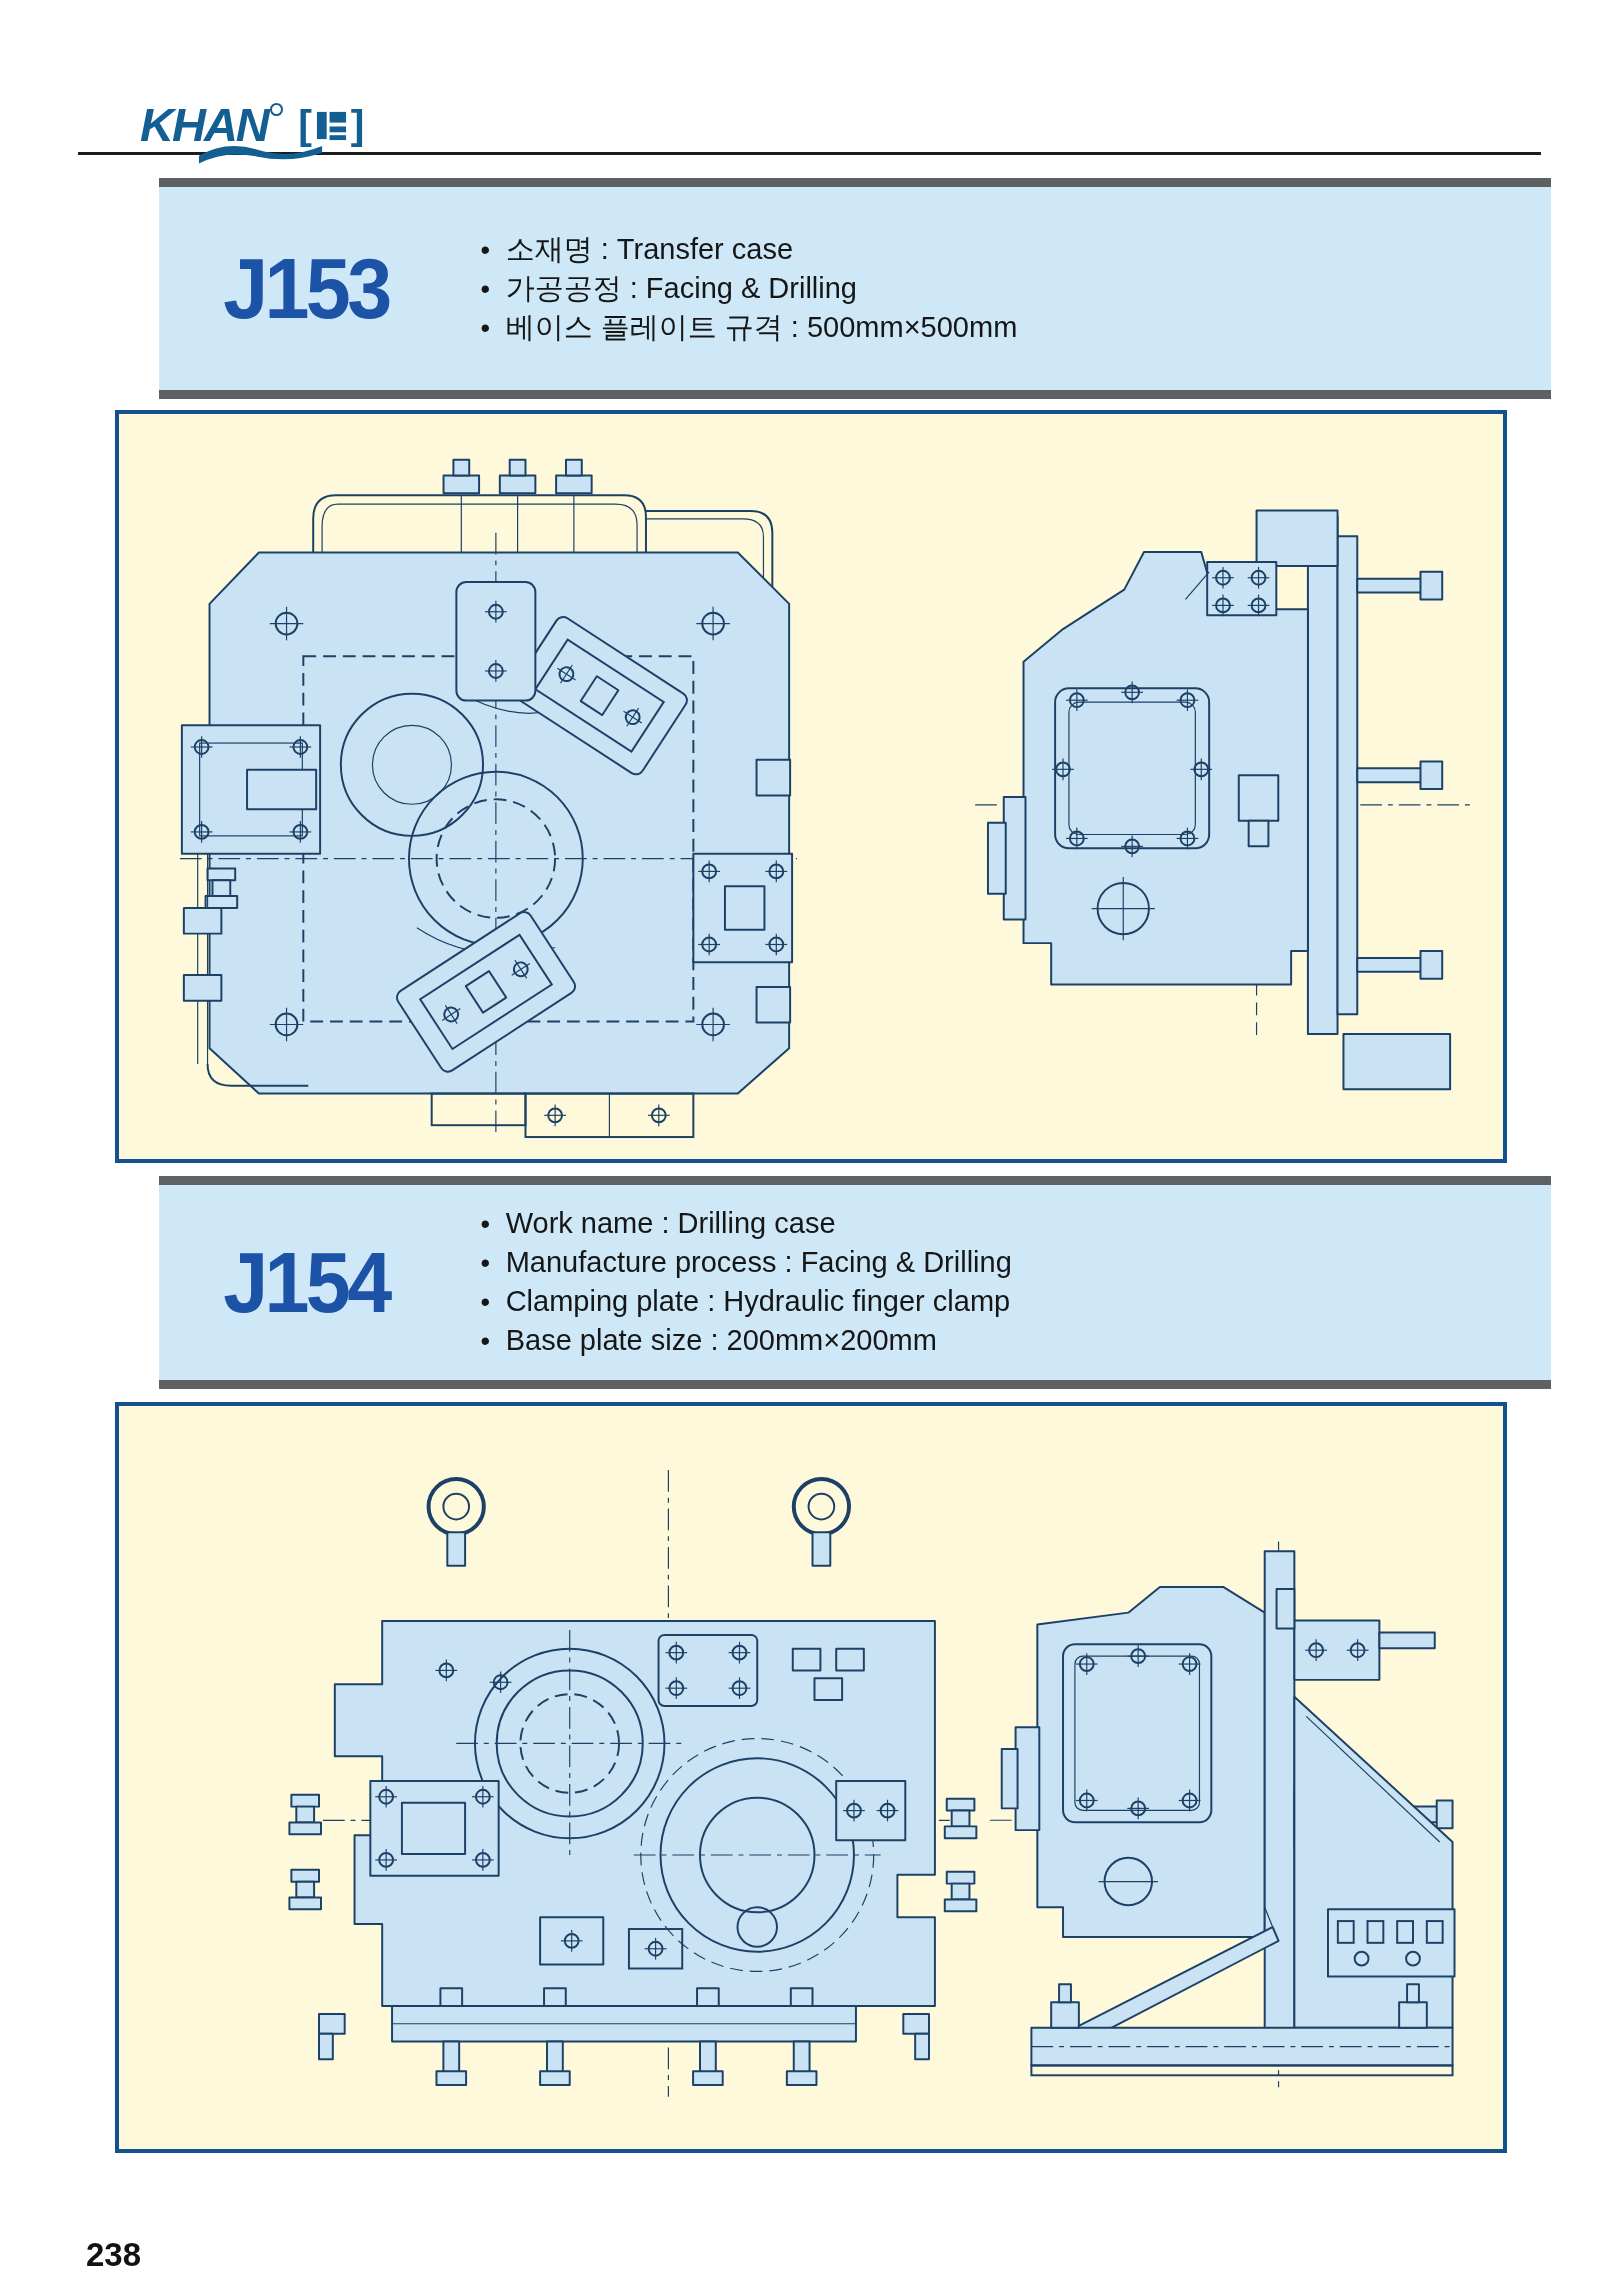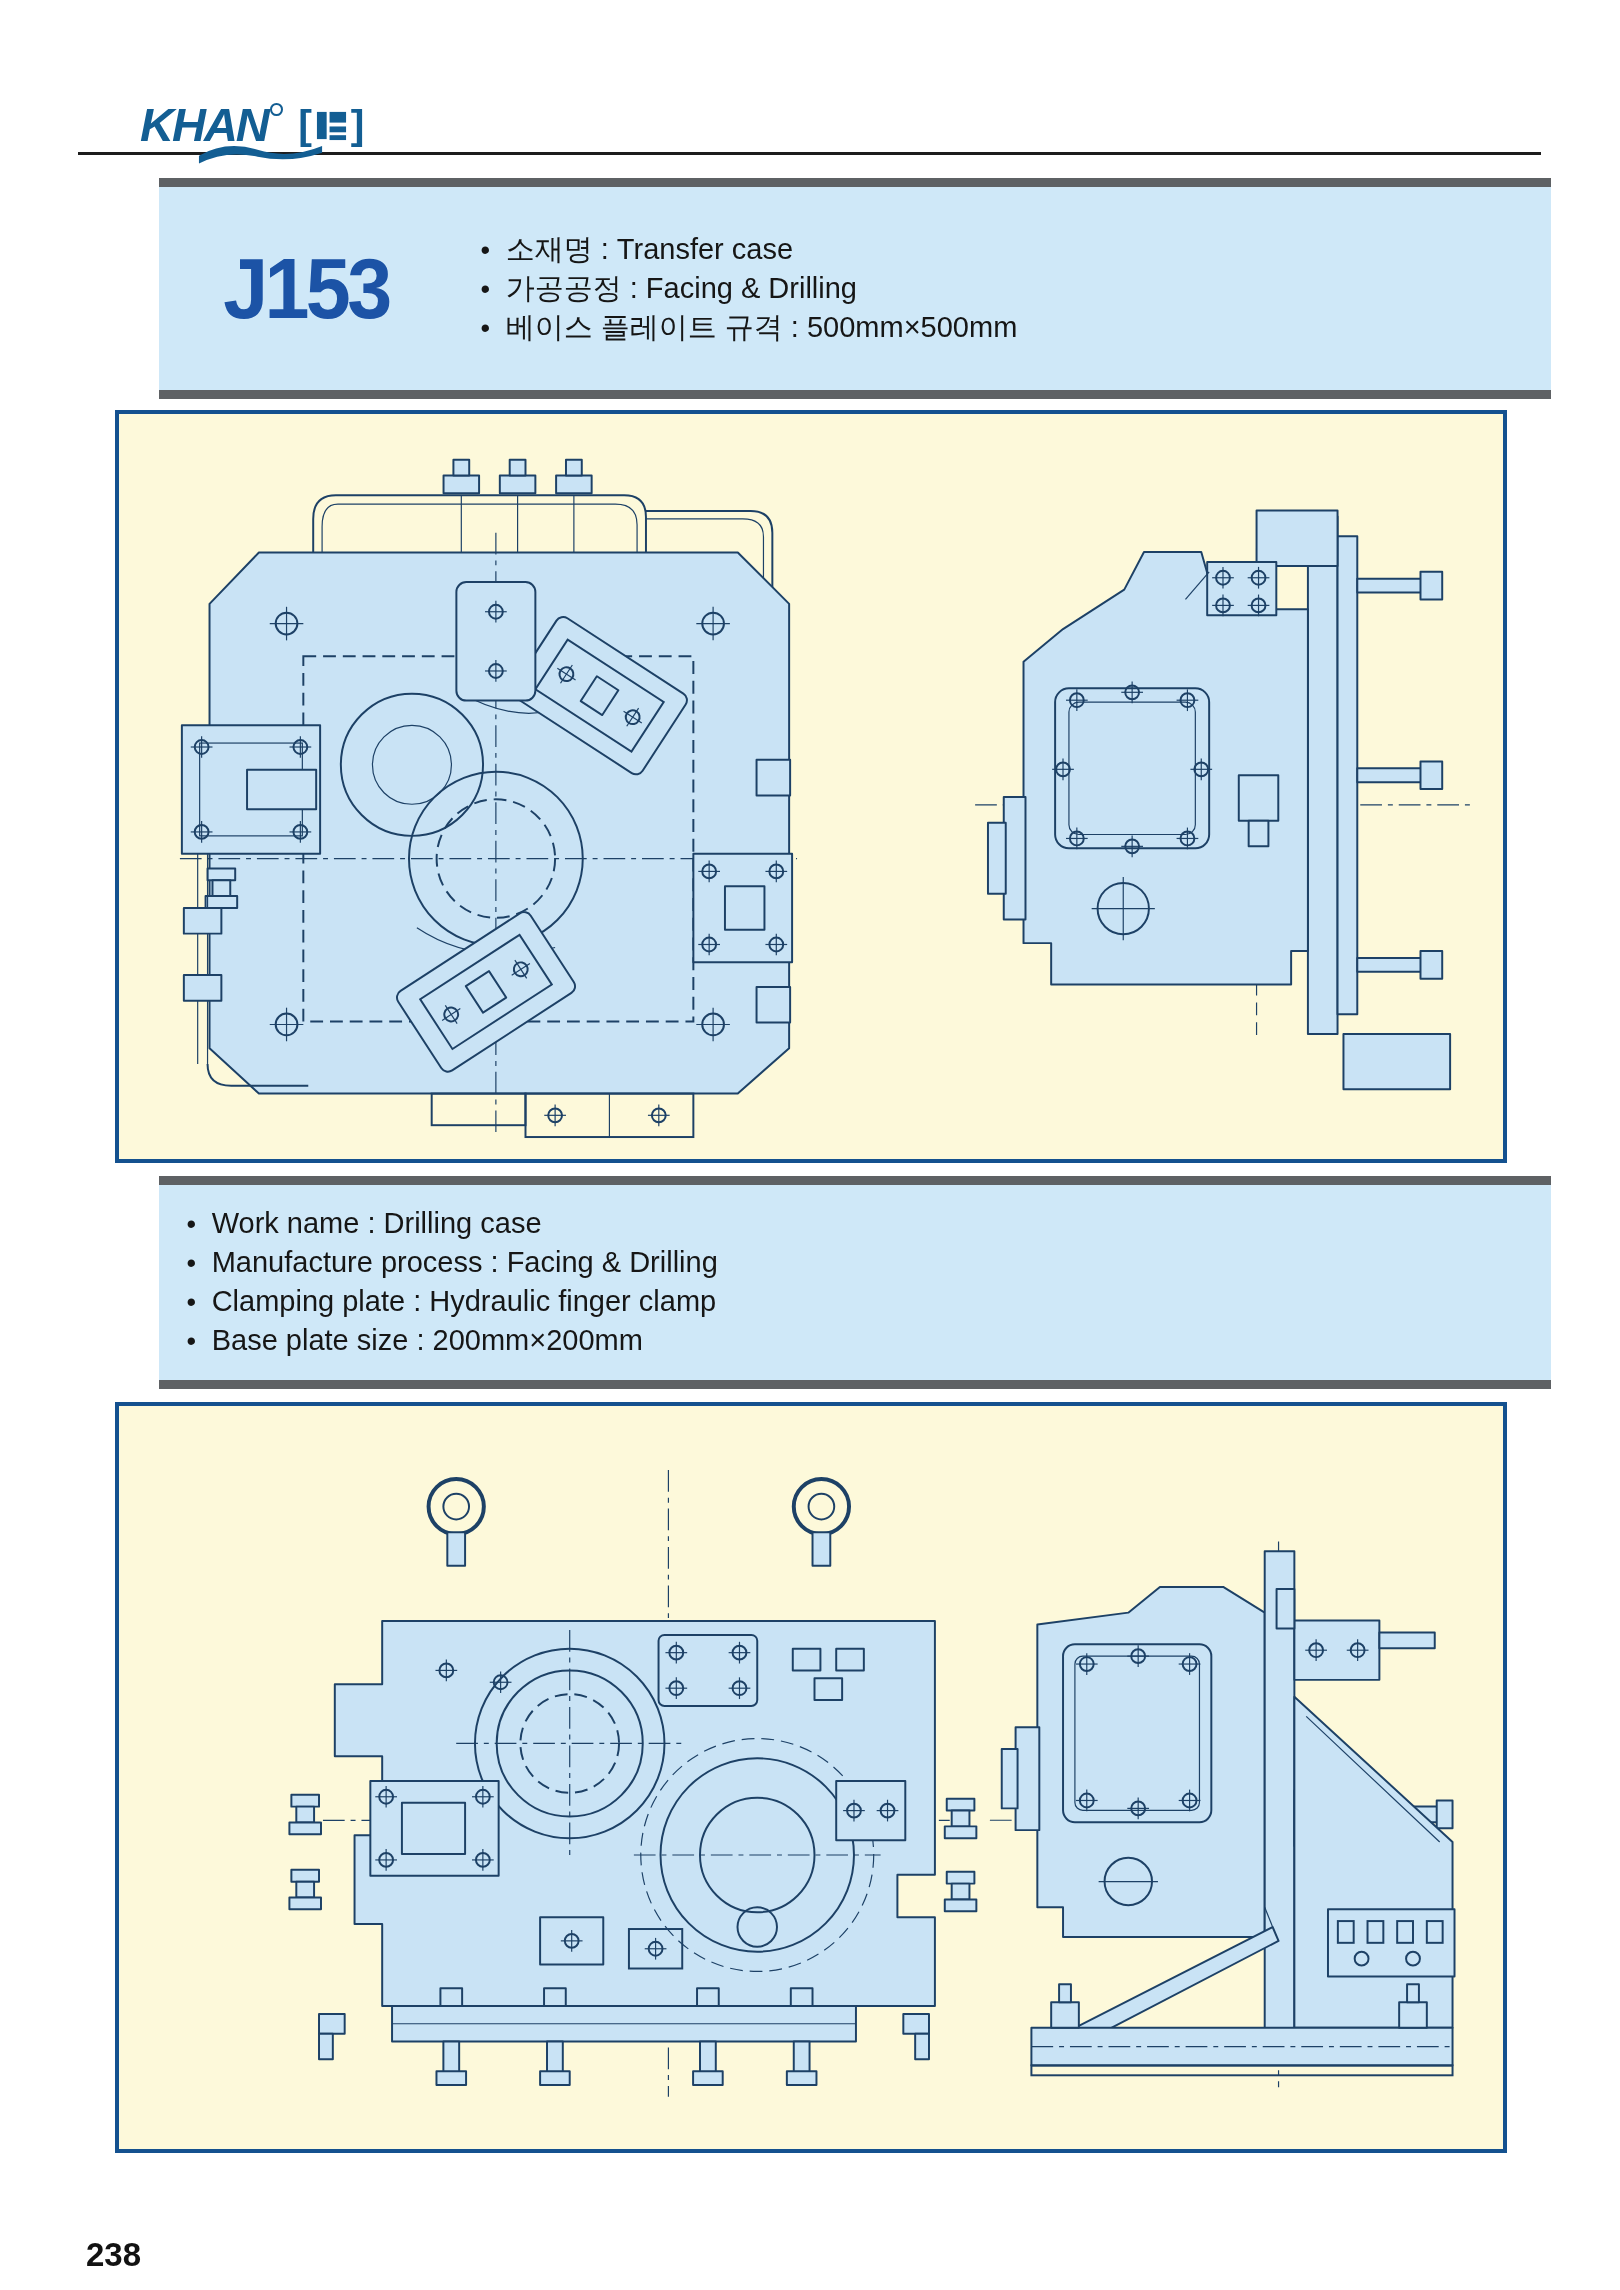--- a/index.html
+++ b/index.html
@@ -266,20 +266,23 @@
         <circle cx="165" cy="435" r="26" class="d-line"></circle>
         <line x1="133" y1="435" x2="197" y2="435" class="d-thin"></line>
         <line x1="165" y1="403" x2="165" y2="467" class="d-thin"></line>
       </g>
     </svg>
   </div>
 
   <section class="spec" style="top:1176px">
     <div class="bar"></div>
     <div class="body" style="height:195px">
+      <div class="code-col">
+        <span class="code">J154</span>
+      </div>
       <ul class="bullets">
         <li>Work name : Drilling case</li>
         <li>Manufacture process : Facing &amp; Drilling</li>
         <li>Clamping plate : Hydraulic finger clamp</li>
         <li>Base plate size : 200mm×200mm</li>
       </ul>
     </div>
     <div class="bar"></div>
   </section>
 

